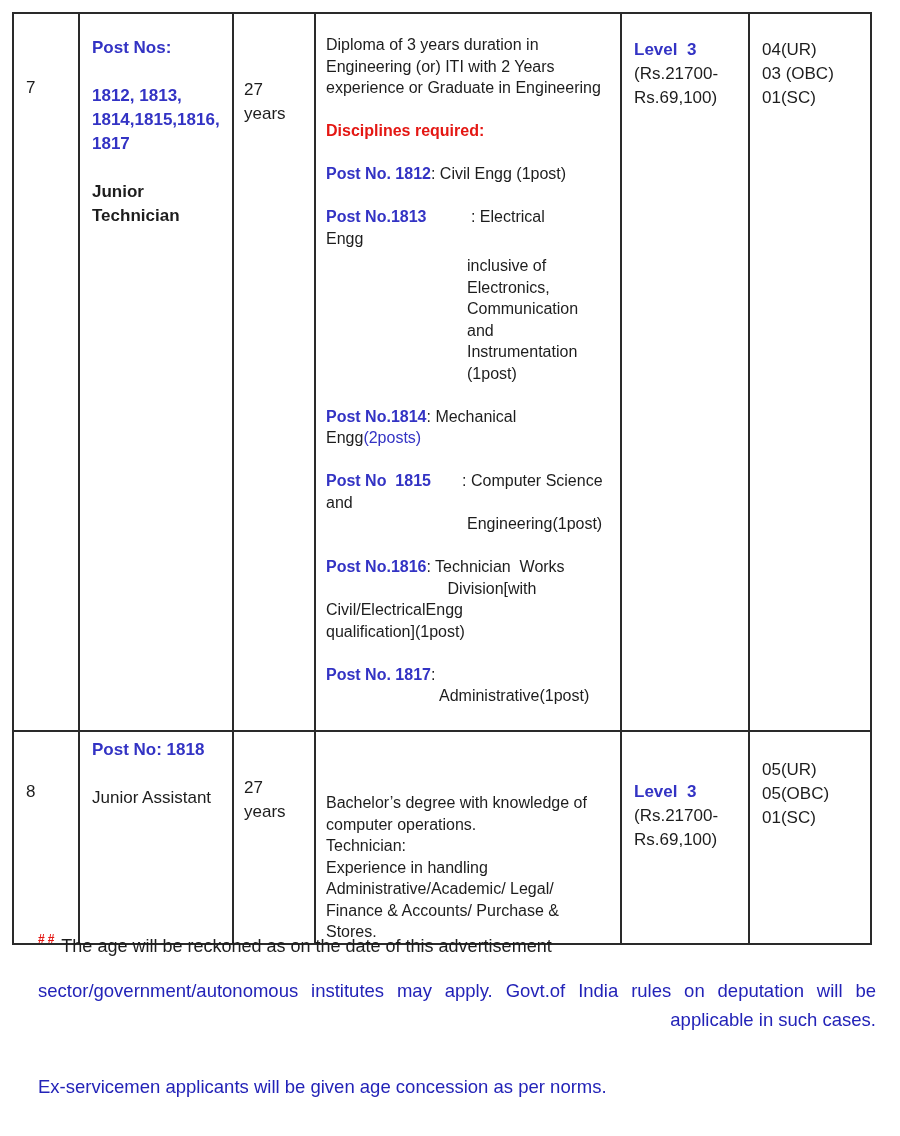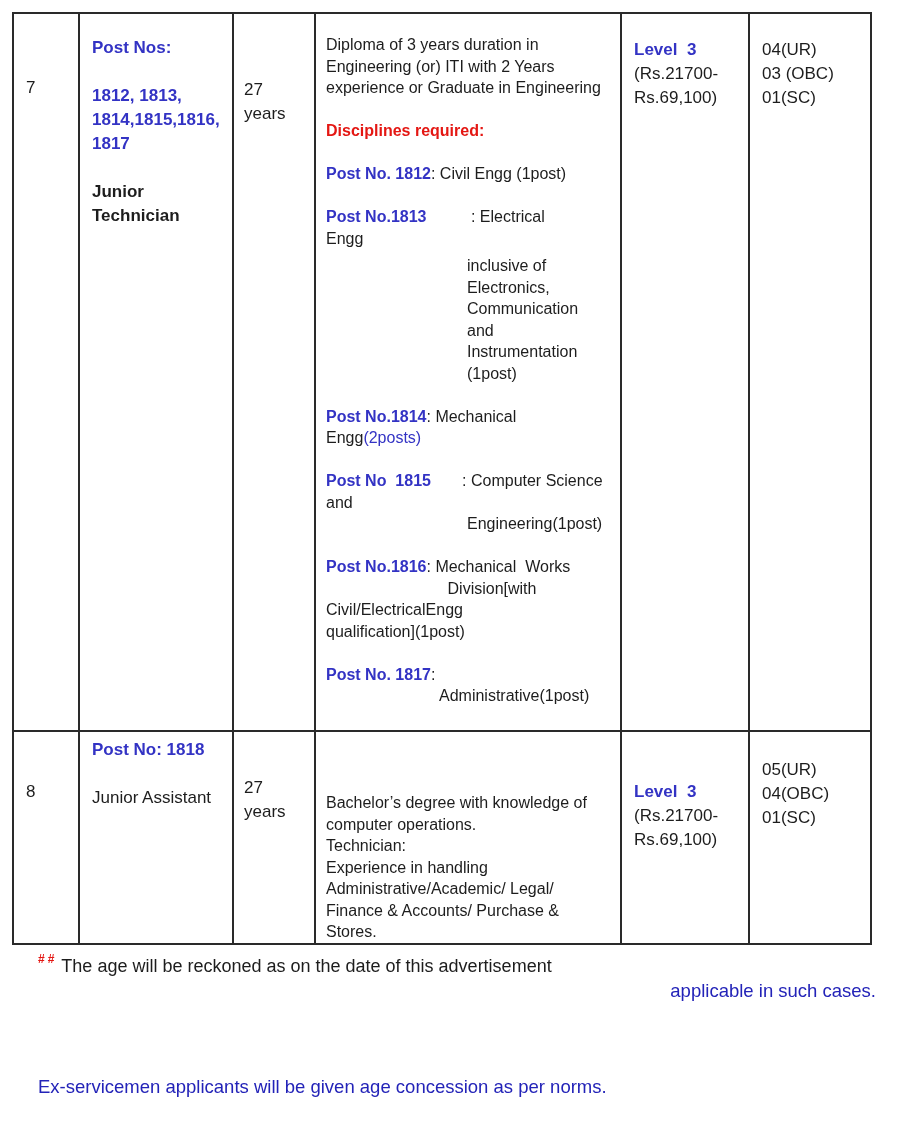--- a/index.html
+++ b/index.html
@@ -37,21 +37,21 @@
   .r8 .c1{padding:48px 4px 0 12px}
   .r8 .c2{padding:6px 6px 0 12px}
   .r8 .c3{padding:44px 4px 0 10px}
   .r8 .c4{padding:60px 8px 0 10px}
   .r8 .c5{padding:48px 4px 0 12px}
   .r8 .c6{padding:26px 4px 0 12px}
   .blue{color:var(--blue)}
   .red{color:var(--red)}
   .bold{font-weight:bold}
   .footnote{
-    position:absolute;left:38px;top:954px;width:830px;
+    position:absolute;left:38px;top:934px;width:830px;
     font-size:18px;color:var(--ink);
   }
   .footnote sup{
     color:var(--red);font-weight:bold;font-size:12px;letter-spacing:3px;
     position:relative;top:-2px;margin-right:4px;
   }
   .deputation{
     position:absolute;left:38px;top:976px;width:838px;
     color:var(--footer_blue);font-size:18.5px;line-height:29px;
   }
@@ -114,21 +114,21 @@
             <div class="line" style="padding-left: 141px;"><span>Instrumentation</span></div>
             <div class="line" style="padding-left: 141px;"><span>(1post)</span></div>
             <div class="line">&nbsp;</div>
             <div class="line"><span class="blue bold">Post No.1814</span><span>: Mechanical</span></div>
             <div class="line"><span>Engg</span><span class="blue">(2posts)</span></div>
             <div class="line">&nbsp;</div>
             <div class="line"><span class="blue bold">Post No  1815</span><span>       : Computer Science</span></div>
             <div class="line"><span>and</span></div>
             <div class="line" style="padding-left: 141px;"><span>Engineering(1post)</span></div>
             <div class="line">&nbsp;</div>
-            <div class="line"><span class="blue bold">Post No.1816</span><span>: Mechanical  Works</span></div>
+            <div class="line"><span class="blue bold">Post No.1816</span><span>: Technician  Works</span></div>
             <div class="line" style="padding-left: 46px; text-align: center;"><span>Division[with</span></div>
             <div class="line"><span>Civil/ElectricalEngg</span></div>
             <div class="line"><span>qualification](1post)</span></div>
             <div class="line">&nbsp;</div>
             <div class="line"><span class="blue bold">Post No. 1817</span><span>:</span></div>
             <div class="line" style="padding-left: 113px;"><span>Administrative(1post)</span></div>
           </td>
       <td class="c5">
             <div class="line"><span class="blue bold">Level  3</span></div>
             <div class="line"><span>(Rs.21700-</span></div>
@@ -162,30 +162,31 @@
             <div class="line"><span>Finance &amp; Accounts/ Purchase &amp;</span></div>
             <div class="line"><span>Stores.</span></div>
           </td>
       <td class="c5">
             <div class="line"><span class="blue bold">Level  3</span></div>
             <div class="line"><span>(Rs.21700-</span></div>
             <div class="line"><span>Rs.69,100)</span></div>
           </td>
       <td class="c6">
             <div class="line"><span>05(UR)</span></div>
-            <div class="line"><span>04(OBC)</span></div>
+            <div class="line"><span>05(OBC)</span></div>
             <div class="line"><span>01(SC)</span></div>
           </td>
     </tr>
   </tbody>
     </table>
 
   <div class="footnote">
     <sup>##</sup><span>The age will be reckoned as on the date of this advertisement</span>
   </div>
 
   <div class="deputation">
+    <div class="jline">sector/government/autonomous institutes may apply. Govt.of India rules on deputation will be</div>
     <div class="lastline">applicable in such cases.</div>
   </div>
 
   <div class="exserv">Ex-servicemen applicants will be given age concession as per norms.</div>
 
 </div>
 
 </body></html>

